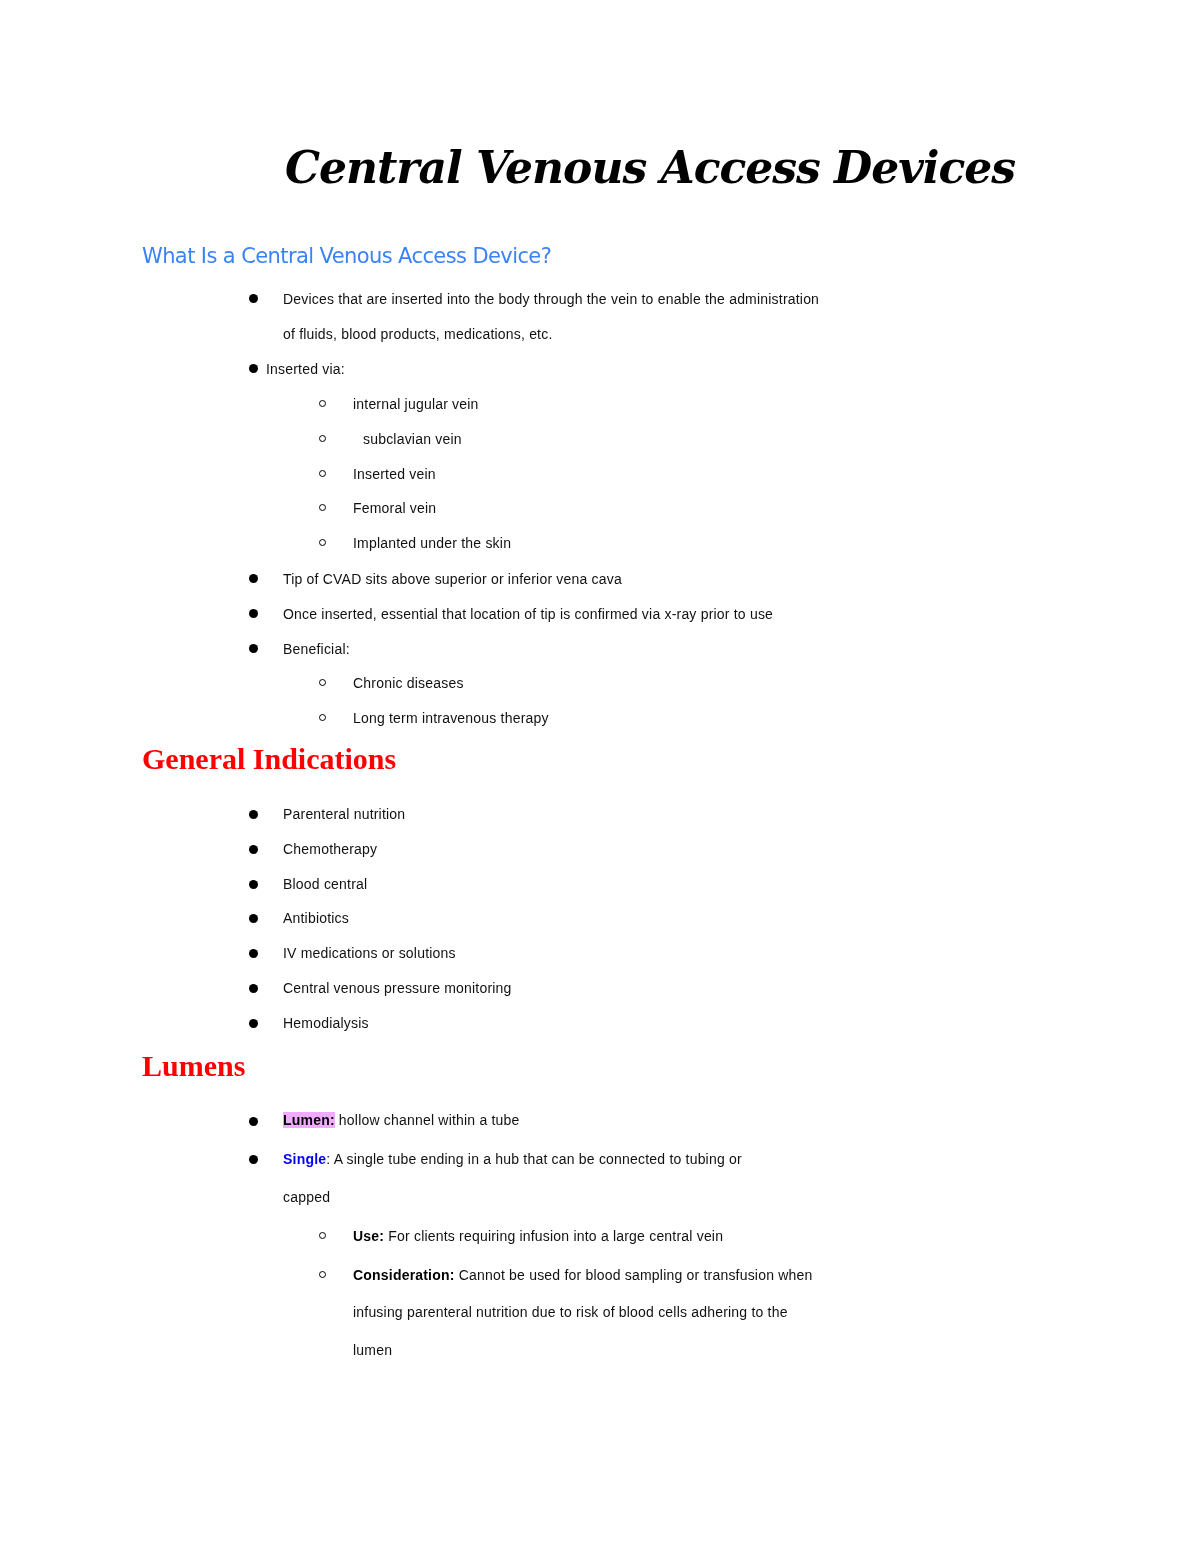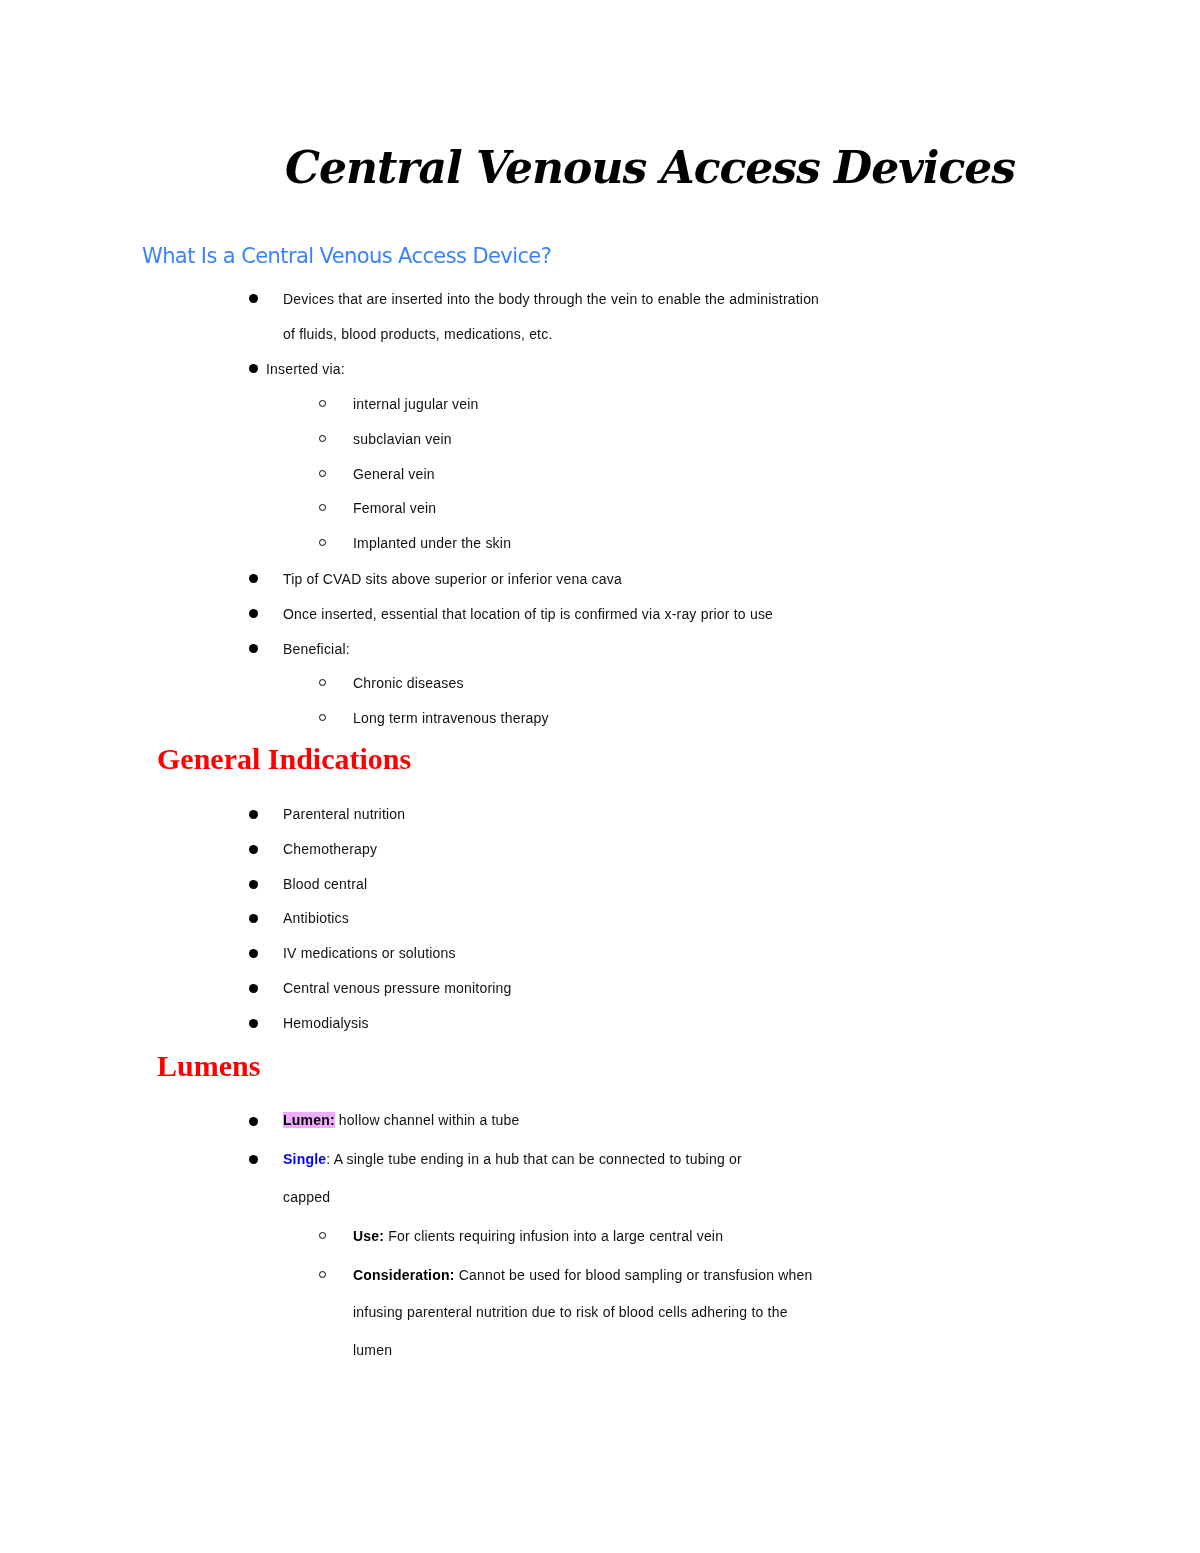--- a/index.html
+++ b/index.html
@@ -4,21 +4,21 @@
 <style>
   html, body { margin: 0; padding: 0; background: #ffffff; }
   body { width: 1200px; height: 1553px; position: relative; overflow: hidden;
          font-family: "Liberation Sans", sans-serif; color: #111; }
   .title { position: absolute; top: 142px; left: 0; width: 1300px; text-align: center;
            font-family: "DejaVu Serif", serif; font-style: italic; font-weight: bold;
            font-size: 44px; letter-spacing: -1px; color: #000; }
   .subheading { position: absolute; left: 142px; top: 244px; font-size: 21px;
                 font-family: "DejaVu Sans", sans-serif; font-weight: normal; letter-spacing: -0.6px; color: #3b82f6; }
   .section-h { position: absolute; left: 142px; font-family: "Liberation Serif", serif;
-               font-weight: bold; font-size: 30px; color: #ff0000; margin-left: 15px; }
+               font-weight: bold; font-size: 30px; color: #ff0000; }
   .line { position: absolute; font-size: 14px; line-height: 22px; white-space: nowrap;
           font-family: "Liberation Sans", sans-serif; letter-spacing: 0.2px; color: #111; }
   .bullet { position: absolute; width: 9px; height: 9px; background: #000; border-radius: 50%; }
   .circle { position: absolute; width: 7px; height: 7px; border: 1.6px solid #000; border-radius: 50%; box-sizing: border-box; }
   .hl-yellow { background: #f0abfc; font-weight: bold; color: #000; }
   .blue { color: #0000ff; font-weight: bold; text-align: center; }
   .bold { font-weight: bold; color: #000; }
 </style>
 </head>
 <body>
@@ -30,23 +30,23 @@
 <span class="bullet" style="left:249px;top:294px"></span>
 <div class="line" style="left:283px;top:288px">Devices that are inserted into the body through the vein to enable the administration</div>
 <div class="line" style="left:283px;top:323px">of fluids, blood products, medications, etc.</div>
 
 <span class="bullet" style="left:249px;top:364px"></span>
 <div class="line" style="left:266px;top:358px">Inserted via:</div>
 
 <span class="circle" style="left:319px;top:400px"></span>
 <div class="line" style="left:353px;top:393px">internal jugular vein</div>
 <span class="circle" style="left:319px;top:435px"></span>
-<div class="line" style="left:353px;top:428px">subclavian vein</div>
+<div class="line" style="left:363px;top:428px">subclavian vein</div>
 <span class="circle" style="left:319px;top:470px"></span>
-<div class="line" style="left:353px;top:463px">General vein</div>
+<div class="line" style="left:353px;top:463px">Inserted vein</div>
 <span class="circle" style="left:319px;top:504px"></span>
 <div class="line" style="left:353px;top:497px">Femoral vein</div>
 <span class="circle" style="left:319px;top:539px"></span>
 <div class="line" style="left:353px;top:532px">Implanted under the skin</div>
 
 <span class="bullet" style="left:249px;top:574px"></span>
 <div class="line" style="left:283px;top:568px">Tip of CVAD sits above superior or inferior vena cava</div>
 
 <span class="bullet" style="left:249px;top:609px"></span>
 <div class="line" style="left:283px;top:603px">Once inserted, essential that location of tip is confirmed via x-ray prior to use</div>

